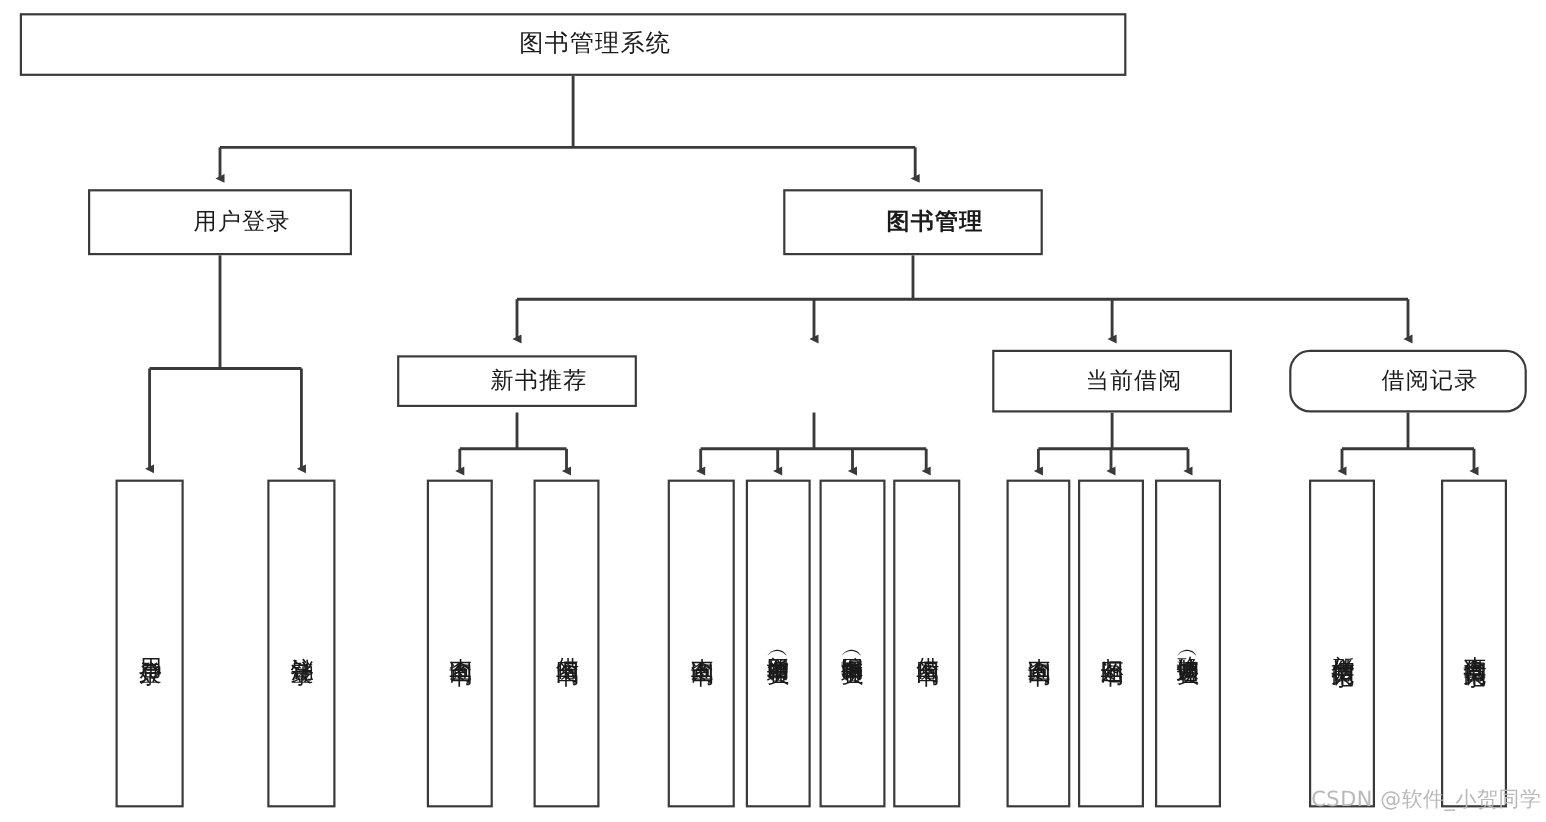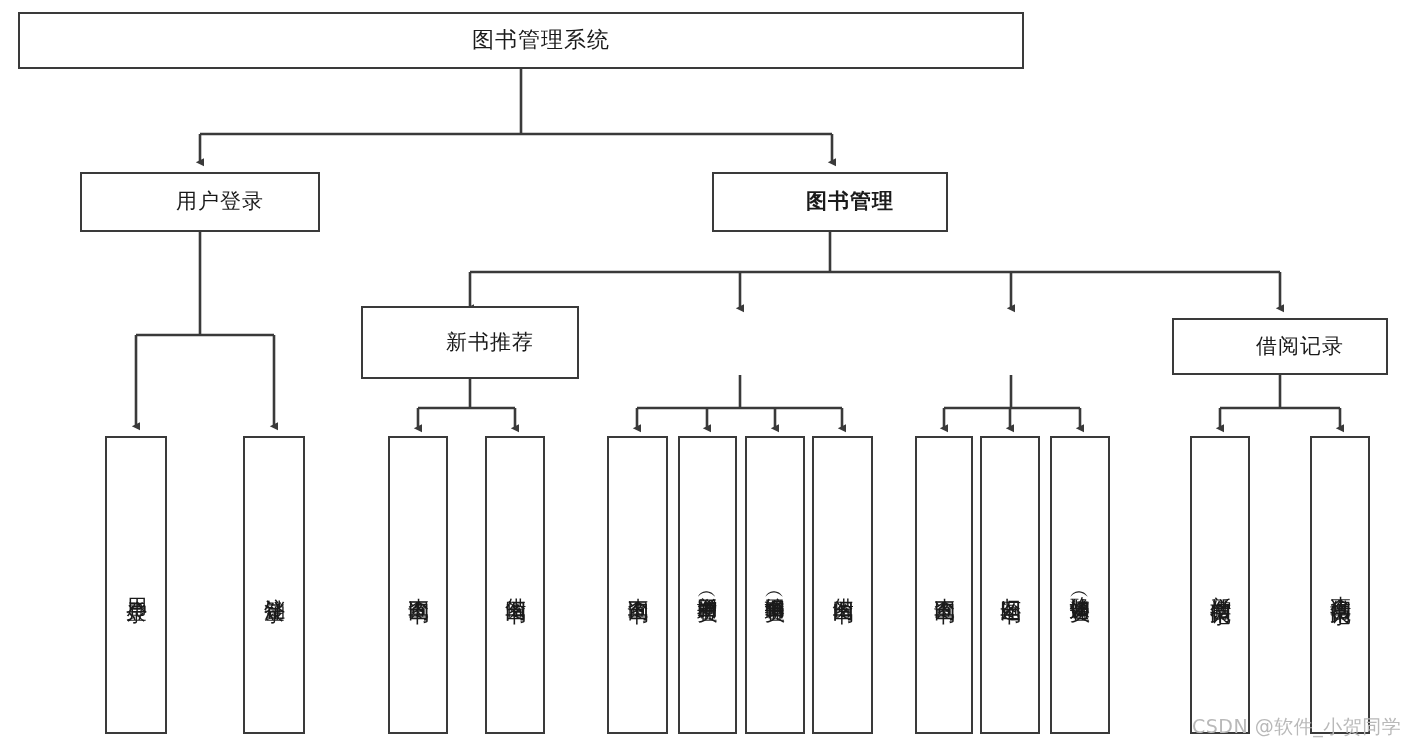--- a/index.html
+++ b/index.html
@@ -123,22 +123,23 @@
       <path d="M1220,408 L1220,428" marker-end="url(#arrowhead)"></path>
       <path d="M1340,408 L1340,428" marker-end="url(#arrowhead)"></path>
     </g>
   </svg>
 
   <div class="node node-h node-root" id="node-root" style="left: 18px; top: 12px; width: 1006px; height: 57px; border-color: rgb(58, 58, 58); color: rgb(26, 26, 26);">图书管理系统</div>
 
   <div class="node node-h" id="node-l2-0" style="left: 80px; top: 172px; width: 240px; height: 60px; border-color: rgb(58, 58, 58); color: rgb(26, 26, 26);">用户登录</div>
   <div class="node node-h" id="node-l2-1" style="left: 712px; top: 172px; width: 236px; height: 60px; border-color: rgb(58, 58, 58); color: rgb(26, 26, 26); font-weight: bold;">图书管理</div>
 
-  <div class="node node-h" id="node-l3-0" style="left: 361px; top: 306px; width: 218px; height: 73px; border-color: rgb(58, 58, 58); color: rgb(26, 26, 26);">新书推荐</div>
-  <div class="node node-h" id="node-l3-3" style="left: 1172px; top: 318px; width: 216px; height: 57px; border-color: rgb(58, 58, 58); color: rgb(26, 26, 26);">借阅记录</div>
+  <div class="node node-h" id="node-l3-0" style="left: 361px; top: 323px; width: 218px; height: 47px; border-color: rgb(58, 58, 58); color: rgb(26, 26, 26);">新书推荐</div>
+  <div class="node node-h" id="node-l3-2" style="left: 902px; top: 318px; width: 218px; height: 57px; border-color: rgb(58, 58, 58); color: rgb(26, 26, 26);">当前借阅</div>
+  <div class="node node-h" id="node-l3-3" style="left: 1172px; top: 318px; width: 216px; height: 57px; border-color: rgb(58, 58, 58); color: rgb(26, 26, 26); border-radius: 19px;">借阅记录</div>
 
   <div class="node node-v" id="node-leaf-0" style="left: 105px; top: 436px; width: 62px; height: 298px; border-color: rgb(58, 58, 58); color: rgb(26, 26, 26);">用户登录</div>
   <div class="node node-v" id="node-leaf-1" style="left: 243px; top: 436px; width: 62px; height: 298px; border-color: rgb(58, 58, 58); color: rgb(26, 26, 26);">注销登录</div>
   <div class="node node-v" id="node-leaf-2" style="left: 388px; top: 436px; width: 60px; height: 298px; border-color: rgb(58, 58, 58); color: rgb(26, 26, 26);">查询图书</div>
   <div class="node node-v" id="node-leaf-3" style="left: 485px; top: 436px; width: 60px; height: 298px; border-color: rgb(58, 58, 58); color: rgb(26, 26, 26);">借阅图书</div>
   <div class="node node-v" id="node-leaf-4" style="left: 607px; top: 436px; width: 61px; height: 298px; border-color: rgb(58, 58, 58); color: rgb(26, 26, 26);">查询图书</div>
   <div class="node node-v tall" id="node-leaf-5" style="left: 678px; top: 436px; width: 59px; height: 298px; border-color: rgb(58, 58, 58); color: rgb(26, 26, 26);">新增图书（管理员）</div>
   <div class="node node-v tall" id="node-leaf-6" style="left: 745px; top: 436px; width: 60px; height: 298px; border-color: rgb(58, 58, 58); color: rgb(26, 26, 26);">编辑图书（管理员）</div>
   <div class="node node-v" id="node-leaf-7" style="left: 812px; top: 436px; width: 61px; height: 298px; border-color: rgb(58, 58, 58); color: rgb(26, 26, 26);">借阅图书</div>
   <div class="node node-v" id="node-leaf-8" style="left: 915px; top: 436px; width: 58px; height: 298px; border-color: rgb(58, 58, 58); color: rgb(26, 26, 26);">查询图书</div>

